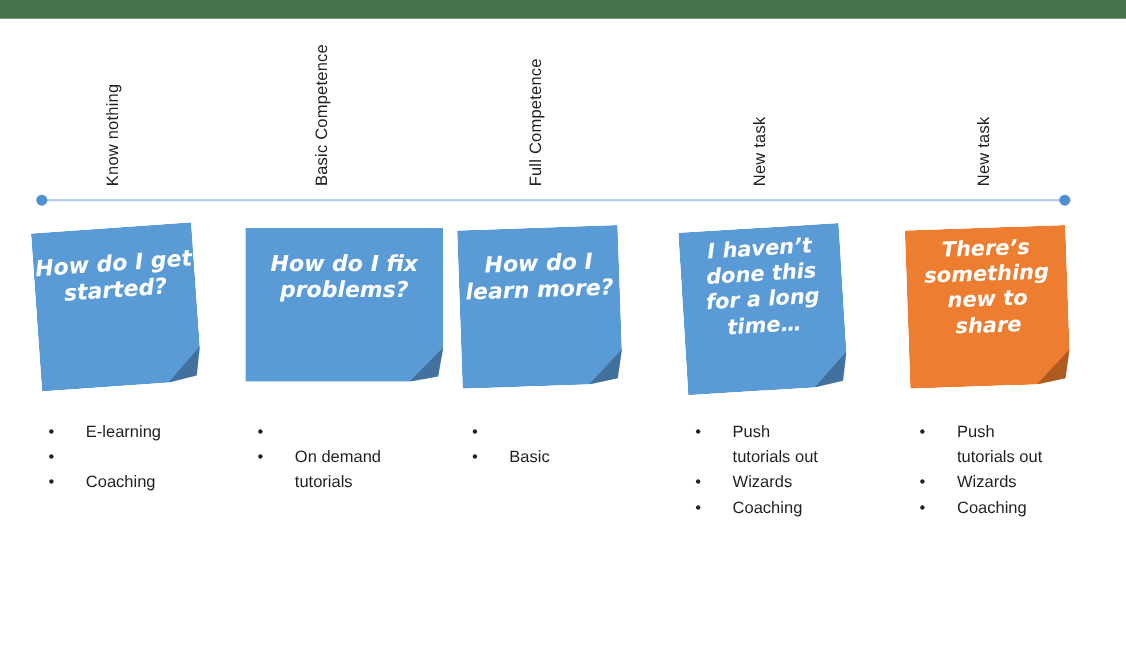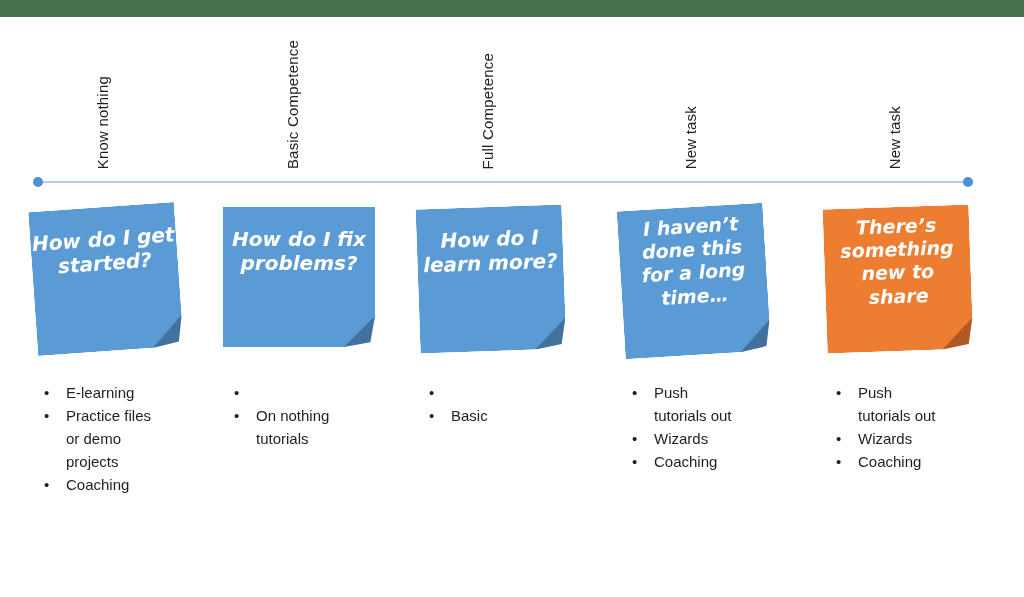--- a/index.html
+++ b/index.html
@@ -55,21 +55,21 @@
   }
 
   .note {
     position: absolute;
     left: 3px;
     top: 207px;
     width: 146px;
     height: 144px;
   }
   .stage-1 .note { transform: rotate(-4deg); }
-  .stage-2 .note { transform: rotate(0deg); width: 152px; height: 140px; }
+  .stage-2 .note { transform: rotate(0deg); width: 180px; height: 140px; }
   .stage-3 .note { transform: rotate(-2deg); }
   .stage-4 .note { transform: rotate(-3.5deg); height: 148px; }
   .stage-5 .note { transform: rotate(-2deg); }
 
   .note-paper {
     position: absolute;
     inset: 0;
     clip-path: polygon(0 0, 100% 0, 100% calc(100% - 30px), calc(100% - 30px) 100%, 0 100%);
   }
   .note-fold {
@@ -103,21 +103,21 @@
     width: 175px;
     font-size: 15px;
     color: #1f1f1f;
   }
   .bullets li {
     display: flex;
     align-items: flex-start;
     line-height: 23px;
   }
   .b-dot  { width: 22px; flex: 0 0 22px; text-align: left; padding-left: 4px; }
-  .b-text { white-space: pre-line; }
+  .b-text { white-space: pre-line; margin-left: 12px; }
 </style>
 </head>
 <body>
 
 <div class="canvas" style="background: rgb(255, 255, 255);">
   <div class="top-bar" style="background: rgb(71, 113, 77);"></div>
   <div class="timeline-line" style="background: rgb(179, 205, 232);"></div>
   <div class="timeline-dot left" style="background: rgb(78, 145, 211);"></div>
   <div class="timeline-dot right" style="background: rgb(78, 145, 211);"></div>
   <div id="stages">
@@ -129,23 +129,20 @@
       <div class="note-text">How do I get
 started?</div>
     </div>
     <ul class="bullets">
           <li>
             <span class="b-dot">•</span>
             <span class="b-text">E-learning</span>
           </li>
           <li>
             <span class="b-dot">•</span>
-            <span class="b-text">Practice files
-or demo
-projects</span>
           </li>
           <li>
             <span class="b-dot">•</span>
             <span class="b-text">Coaching</span>
           </li>
         </ul>
   </div>
 
   <div class="stage stage-2">
     <div class="stage-label">Basic Competence</div>
@@ -154,21 +151,21 @@
       <div class="note-fold" style="background: rgb(65, 113, 156);"></div>
       <div class="note-text">How do I fix
 problems?</div>
     </div>
     <ul class="bullets">
           <li>
             <span class="b-dot">•</span>
           </li>
           <li>
             <span class="b-dot">•</span>
-            <span class="b-text">On nothing
+            <span class="b-text">On demand
 tutorials</span>
           </li>
         </ul>
   </div>
 
   <div class="stage stage-3">
     <div class="stage-label">Full Competence</div>
     <div class="note">
       <div class="note-paper" style="background: rgb(91, 155, 213);"></div>
       <div class="note-fold" style="background: rgb(65, 113, 156);"></div>

